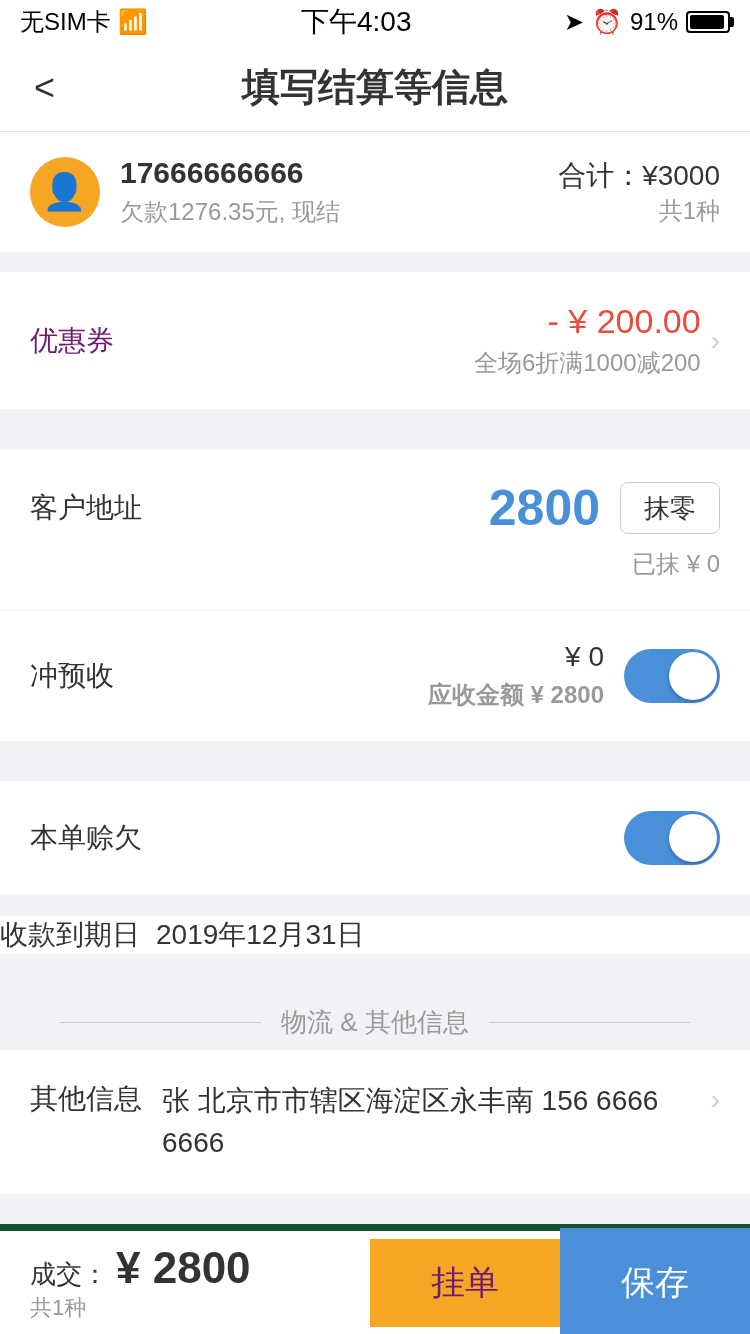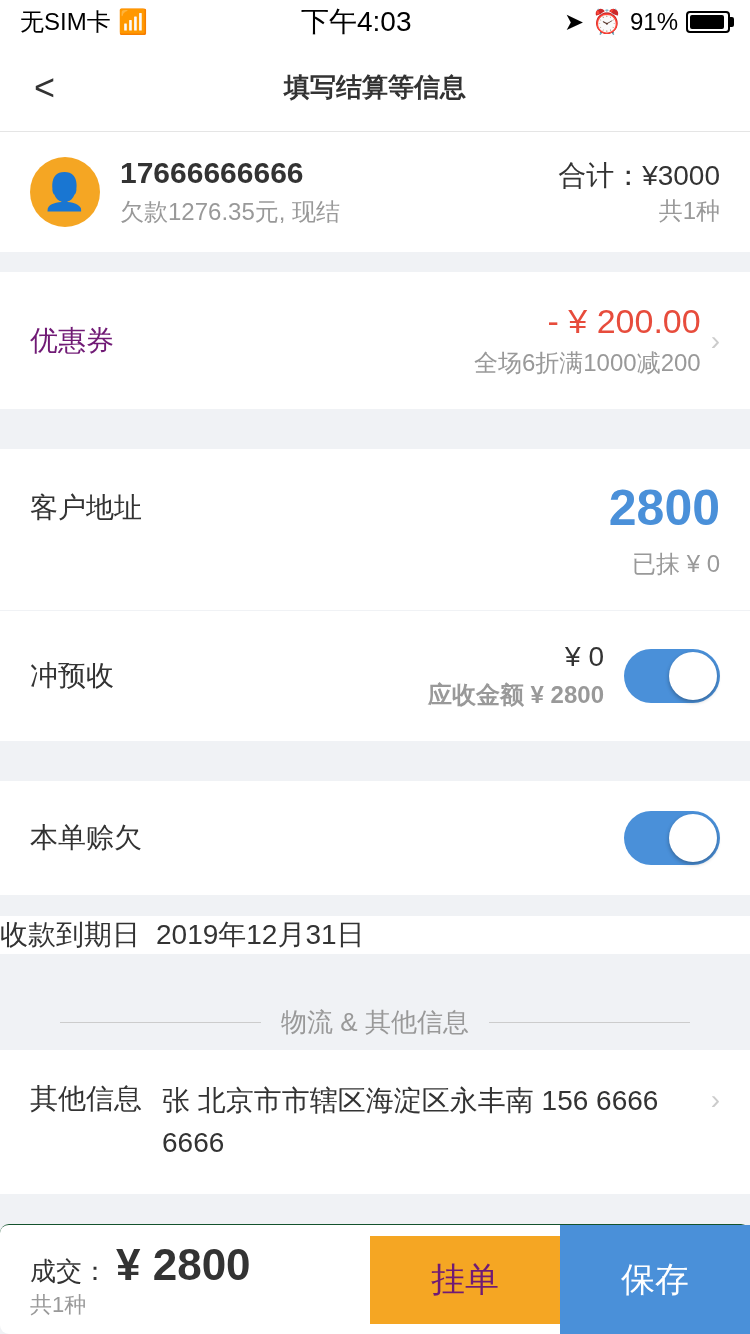--- a/index.html
+++ b/index.html
@@ -71,21 +71,21 @@
     }
     .nav-back {
       position: absolute;
       left: 24px;
       font-size: 36px;
       color: #333;
       cursor: pointer;
       padding: 10px;
     }
     .nav-title {
-      font-size: 26px;
+      font-size: 38px;
       font-weight: 600;
       color: #333;
       text-align: right;
     }
 
     
     .content {
       padding-bottom: 120px;
     }
 
@@ -275,22 +275,21 @@
     
     .bottom-bar {
       position: fixed;
       bottom: 0;
       left: 0;
       width: 750px;
       height: 110px;
       background: #fff;
       display: flex;
       align-items: center;
-      border-top: 1px solid #14532d;
-      border-radius: 9px;
+      border-top: 7px solid #14532d;
     }
     .bottom-summary {
       flex: 1;
       padding: 0 30px;
       display: flex;
       flex-direction: column;
       justify-content: center;
     }
     .bottom-deal { font-size: 26px; color: #333; }
     .bottom-amount { font-size: 44px; font-weight: 600; color: #333; }
@@ -371,20 +370,21 @@
     </div>
   </div>
 
   <div class="section-gray"></div>
 
   <div class="amount-section">
     <div class="amount-row">
       <div class="amount-label">客户地址</div>
       <div class="amount-right">
         <div class="amount-value">2800</div>
+        <div class="round-btn">抹零</div>
       </div>
     </div>
     <div style="text-align:right;">
       <span class="amount-sub">已抹  ¥ 0</span>
     </div>
   </div>
 
   <div class="divider"></div>
 
   <div class="advance-section">

